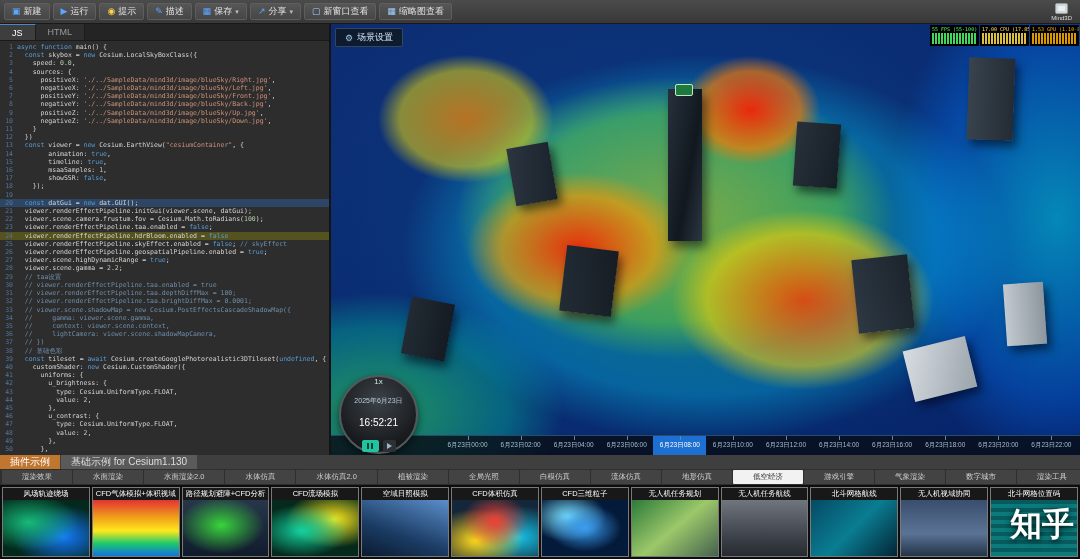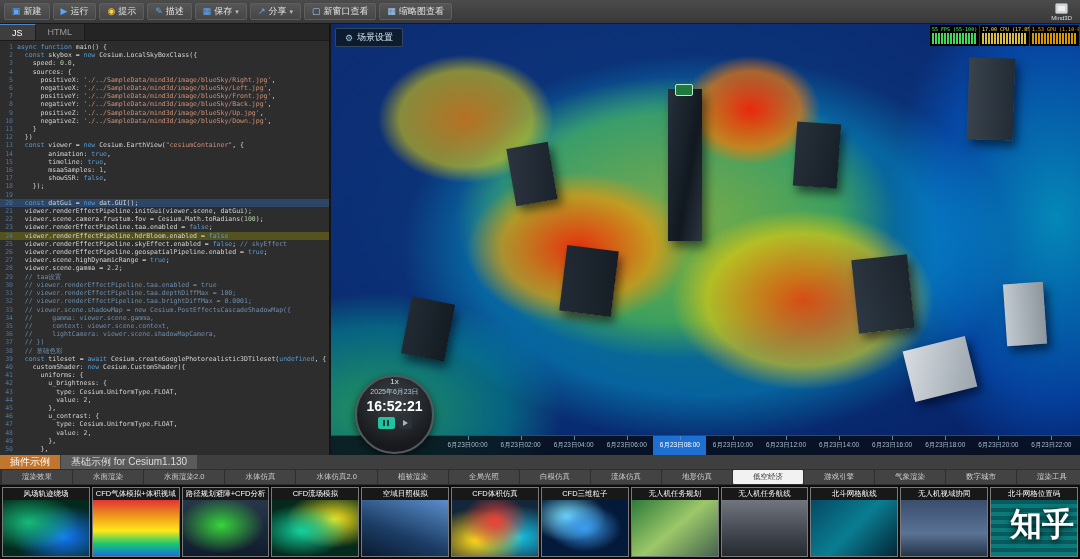--- a/index.html
+++ b/index.html
@@ -78,27 +78,27 @@
 
   .timeline { position:absolute; left:0; right:0; bottom:0; height:20px; z-index:4;
               background:rgba(8,14,22,.82); border-top:1px solid #2a4a6a; }
   .timeline-ticks { position:absolute; left:110px; right:2px; top:0; bottom:0; display:flex; }
   .tick { flex:1; position:relative; display:flex; align-items:center; justify-content:center; }
   .tick::before { content:""; position:absolute; top:0; left:50%; width:1px; height:4px; background:#5f87a8; }
   .tick-label { font-size:6.5px; color:#a7bccd; white-space:nowrap; }
   .tick-active { background:#1d6fd1; }
   .tick-active .tick-label { color:#fff; }
 
-  .clock { position:absolute; left:24px; bottom:1px; z-index:7; width:79px; height:79px; border-radius:50%;
+  .clock { position:absolute; left:8px; bottom:1px; z-index:7; width:79px; height:79px; border-radius:50%;
            background:radial-gradient(circle at 50% 32%, #3c4248, #17191c 72%);
            border:2px solid #54585c; box-shadow:0 3px 8px rgba(0,0,0,.6);
-           display:flex; flex-direction:column; align-items:center; justify-content:flex-start; gap:1px; }
+           display:flex; flex-direction:column; align-items:center; justify-content:space-between; gap:1px; }
   .clock-speed { font-size:8px; color:#cfe8dd; }
   .clock-date { font-size:7px; color:#b9cad8; }
-  .clock-time { font-size:14px; font-weight:bold; color:#fff; }
+  .clock-time { font-size:10px; font-weight:normal; color:#fff; }
   .clock-buttons { display:flex; gap:4px; margin-top:2px; }
   .btn-pause { width:17px; height:12px; border-radius:2px; background:#23c3a0;
                display:flex; align-items:center; justify-content:center; }
   .btn-pause i { display:inline-block; width:2px; height:6px; background:#063f33; margin:0 1px; }
   .btn-step { width:13px; height:12px; border-radius:2px; background:#2c3136;
               display:flex; align-items:center; justify-content:center; }
   .tri { width:0; height:0; border-left:5px solid #9fb6c6; border-top:3px solid transparent; border-bottom:3px solid transparent; }
 
   
   .bottom { height:104px; background:#141414; display:flex; flex-direction:column; }

